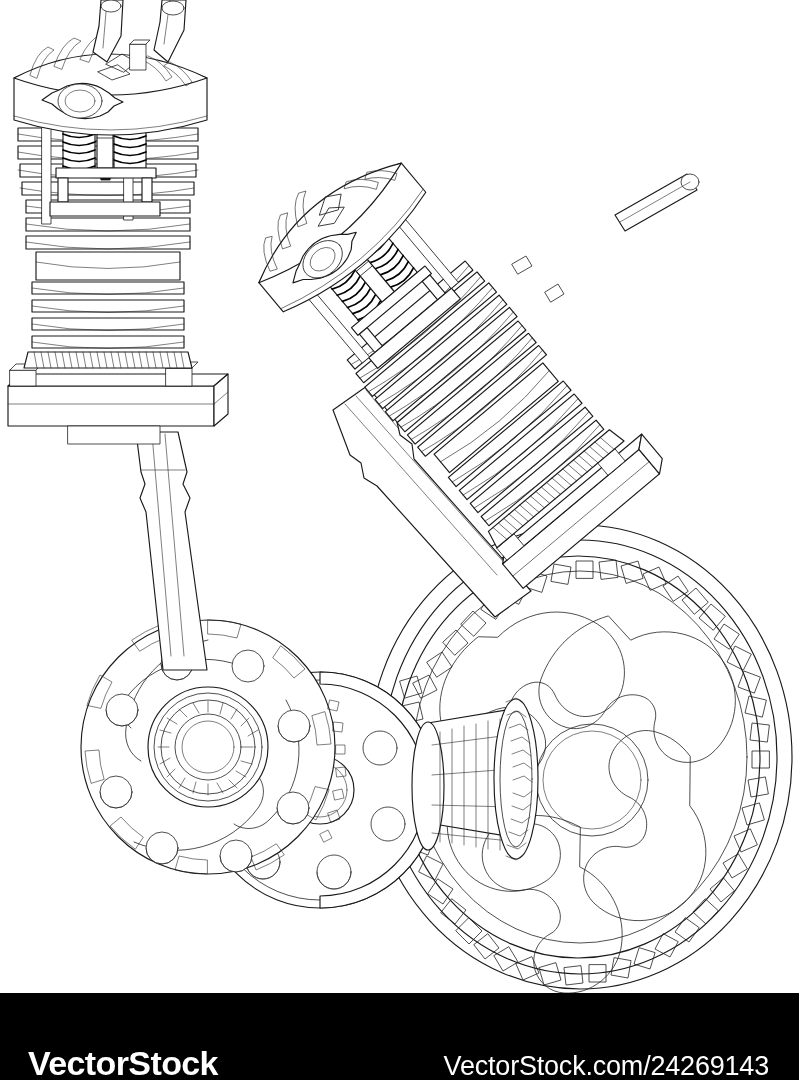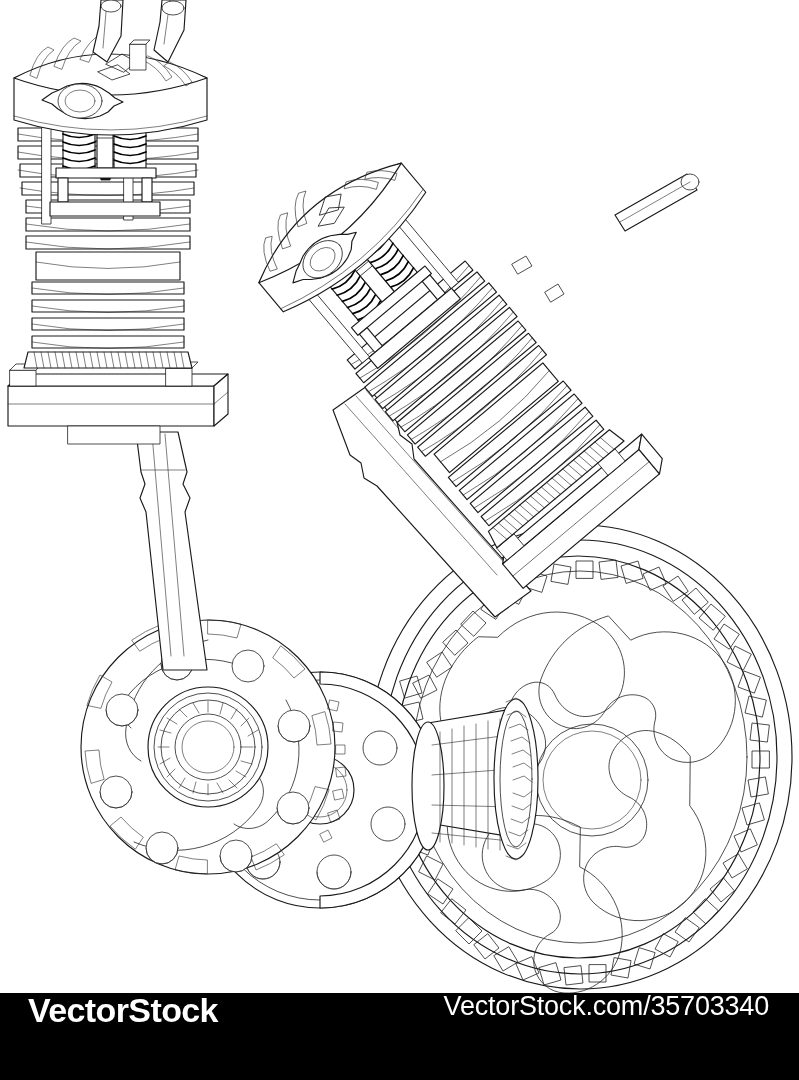--- a/index.html
+++ b/index.html
@@ -80,21 +80,21 @@
   }
   
   #footer {
     position: absolute;
     left: 0;
     top: 993px;
     width: 799px;
     height: 87px;
     background: #000000;
     display: flex;
-    align-items: flex-start;
+    align-items: flex-end;
     justify-content: space-between;
     box-sizing: border-box;
     padding: 0 30px 0 28px;
   }
   #footer .brand {
     color: #ffffff;
     font-family: "Liberation Sans", sans-serif;
     font-size: 34px;
     font-weight: 700;
     letter-spacing: -0.6px;
@@ -675,16 +675,16 @@
       <g>
         <path class="fillw-thin" d="M512 264 l14 -8 l6 10 l-14 8 z"></path>
         <path class="fillw-thin" d="M545 292 l13 -8 l6 10 l-13 8 z"></path>
       </g>
 
     </svg>
   </div>
 
   <div id="footer">
     <span class="brand">VectorStock</span>
-    <span class="url">VectorStock.com/35703340</span>
+    <span class="url">VectorStock.com/24269143</span>
   </div>
 
 </div>
 
 </body></html>

